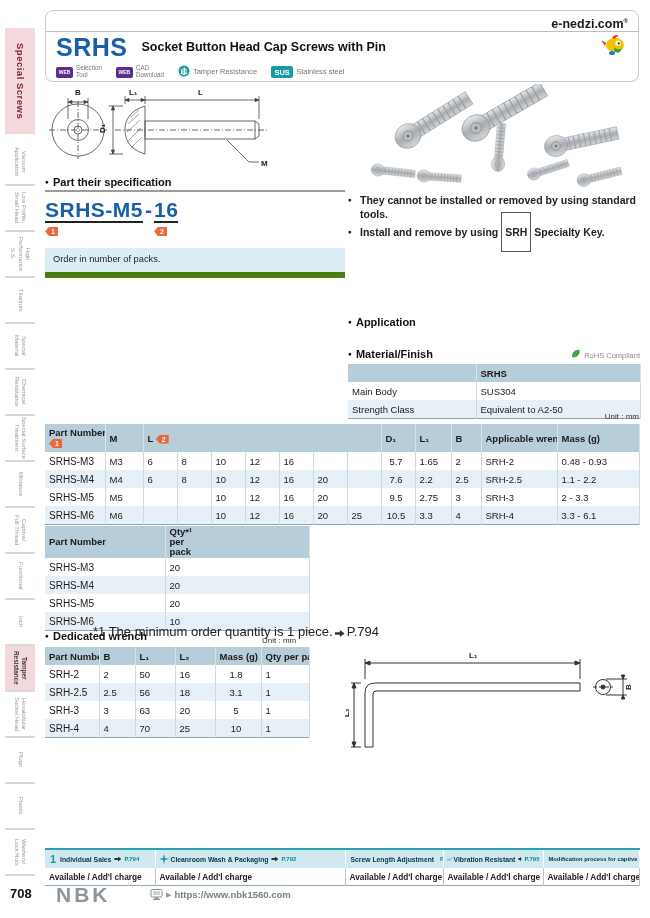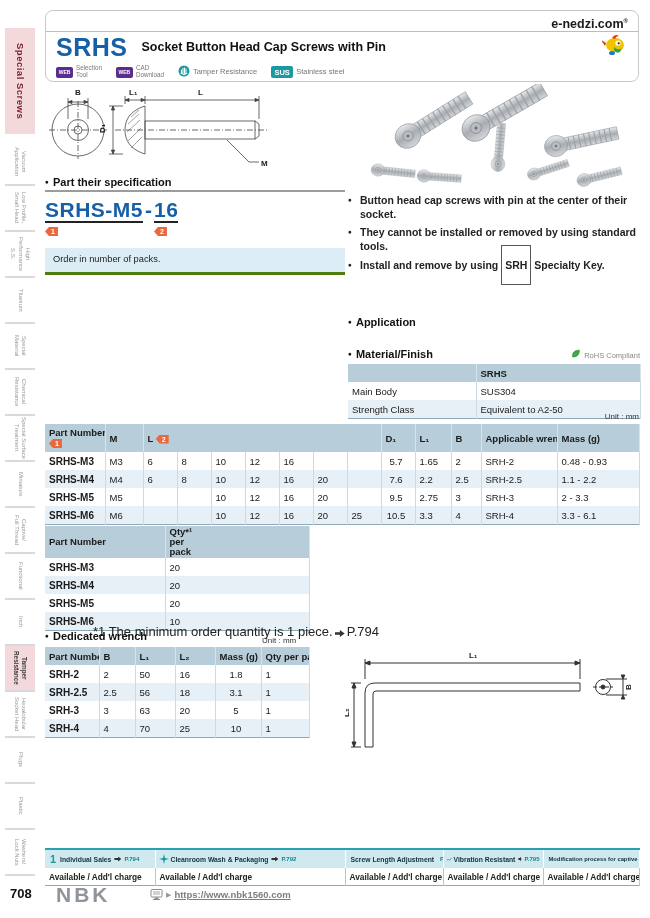--- a/index.html
+++ b/index.html
@@ -50,21 +50,21 @@
 
   
   .section-pn{position:absolute;left:45px;top:176px;width:300px;}
   .pn-row{margin-top:7px;display:flex;align-items:flex-start;}
   .pn-block{display:flex;flex-direction:column;align-items:flex-start;}
   .pn-text{font-size:21px;font-weight:bold;color:var(--blue);letter-spacing:.5px;border-bottom:2px solid #222;padding-bottom:1px;line-height:1;}
   .pn-dash{font-size:21px;font-weight:bold;color:var(--blue);line-height:1;padding:0 2px;}
   .marker{display:inline-block;background:var(--orange);color:#fff;font-size:7px;font-weight:bold;
      line-height:9px;height:9px;padding:0 3px 0 6px;clip-path:polygon(0 50%,30% 0,100% 0,100% 100%,30% 100%);}
   .pn-block .marker{margin-top:4px;}
-  .note-box{margin-top:12px;background:var(--note);padding:5px 8px;font-size:9.3px;line-height:1.5;color:#222;border-bottom:3px solid #4d7c0f;}
+  .note-box{margin-top:12px;background:var(--note);padding:5px 8px;font-size:9.3px;line-height:1.5;color:#222;border-bottom:6px solid #4d7c0f;}
 
   .arr{display:inline-block;width:10px;height:7px;background:#333;vertical-align:-1px;margin:0 2px;
      clip-path:polygon(0 32%,52% 32%,52% 0,100% 50%,52% 100%,52% 68%,0 68%);}
 
   
   .right-col{position:absolute;left:348px;top:194px;width:292px;}
   .feat{font-size:10.5px;font-weight:bold;color:#222;line-height:1.3;margin-bottom:5px;padding-left:12px;position:relative;}
   .feat::before{content:"\25CF";font-size:6.5px;position:absolute;left:0;top:2px;}
   .srh-box{border:1px solid #555;padding:13px 3px;font-weight:bold;}
 
@@ -75,21 +75,21 @@
   .mat-head{display:flex;align-items:center;justify-content:space-between;}
   .rohs{display:flex;align-items:center;gap:3px;font-size:7.5px;color:#8a8a8a;}
 
   
   table{border-collapse:collapse;table-layout:fixed;}
   th,td{padding:1px 4px;font-size:9.5px;overflow:hidden;white-space:nowrap;}
   .tbl{border-bottom:1px solid #8fa8b5;}
   .tbl th{background:var(--hdr);text-align:left;font-weight:bold;height:16px;border-right:1px solid #d9e4ea;}
   .tbl td{height:16px;border-right:1px solid var(--cellline);}
   .tbl tr.r1 td{background:var(--alt);}
-  .tbl td.bold{font-weight:bold;font-size:10px;}
+  .tbl td.bold{font-weight:normal;font-size:10px;}
   .pre{white-space:pre-line;}
 
   .unit{position:absolute;font-size:8px;color:#333;}
   .unit-main{right:11px;top:412px;}
   .unit-wr{left:262px;top:636px;}
 
   .main-tbl{position:absolute;left:45px;top:424px;width:594px;}
   .main-tbl th{height:26px;vertical-align:middle;}
   .th-part{display:flex;flex-direction:column;align-items:flex-start;line-height:1.15;}
   .td-num{text-align:center;padding-right:8px;}
@@ -110,21 +110,21 @@
   .svc-label.small{font-size:5.8px;}
   .svc-page{font-size:6px;color:#16808c;font-weight:bold;}
   .svc-tbl .arr{width:7px;height:5px;margin:0 1px;}
   .svc-tbl td{height:15px;font-size:8.3px;font-weight:bold;color:#222;border-right:1px solid #b9c6cc;background:#fff;padding:1px 4px;}
 
   
   .page-number{position:absolute;left:10px;top:886px;font-size:13px;font-weight:bold;color:#111;}
   .nbk-logo{position:absolute;left:56px;top:883px;font-size:21px;font-weight:bold;color:#8f959b;letter-spacing:3px;}
   .site-url{position:absolute;left:150px;top:889px;display:flex;align-items:center;gap:3px;}
   .url-arrow{font-size:7px;color:#999;}
-  .url-text{font-size:9.5px;font-weight:bold;color:#7a7f84;text-decoration:underline;}
+  .url-text{font-size:9.5px;font-weight:bold;color:#7a7f84;}
 
   svg text{font-family:"Liberation Sans",sans-serif;}
 </style>
 </head>
 <body>
 
 <div id="page">
 
   <div class="sidebar">
     <div class="side-special">
@@ -293,21 +293,20 @@
         <span class="pn-text">16</span>
         <span class="marker">2</span>
       </span>
     </div>
     <div class="note-box">
       <div>Order in number of packs.</div>
     </div>
   </div>
 
   <div class="right-col">
-    <div class="feat">Button head cap screws with pin at the center of their socket.</div>
     <div class="feat">They cannot be installed or removed by using standard tools.</div>
     <div class="feat"><span>Install and remove by using </span><span class="srh-box">SRH</span><span> Specialty Key.</span></div>
   </div>
 
   <div class="app-sec">
     <div class="sec-h">Application</div>
   </div>
 
   <div class="mat-sec">
     <div class="mat-head">

